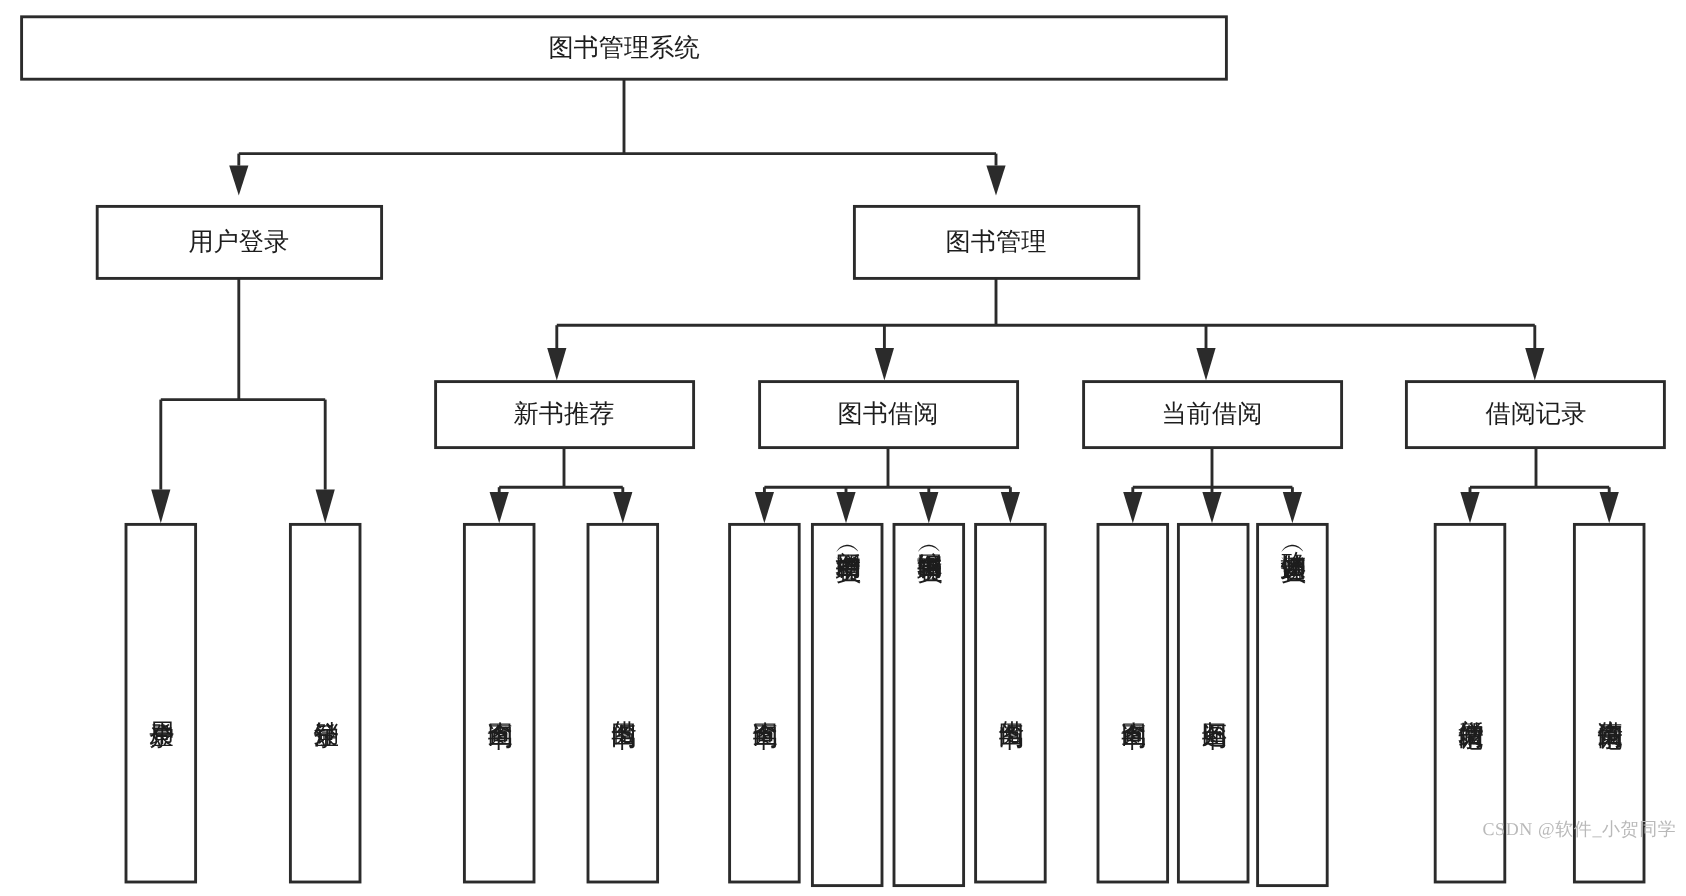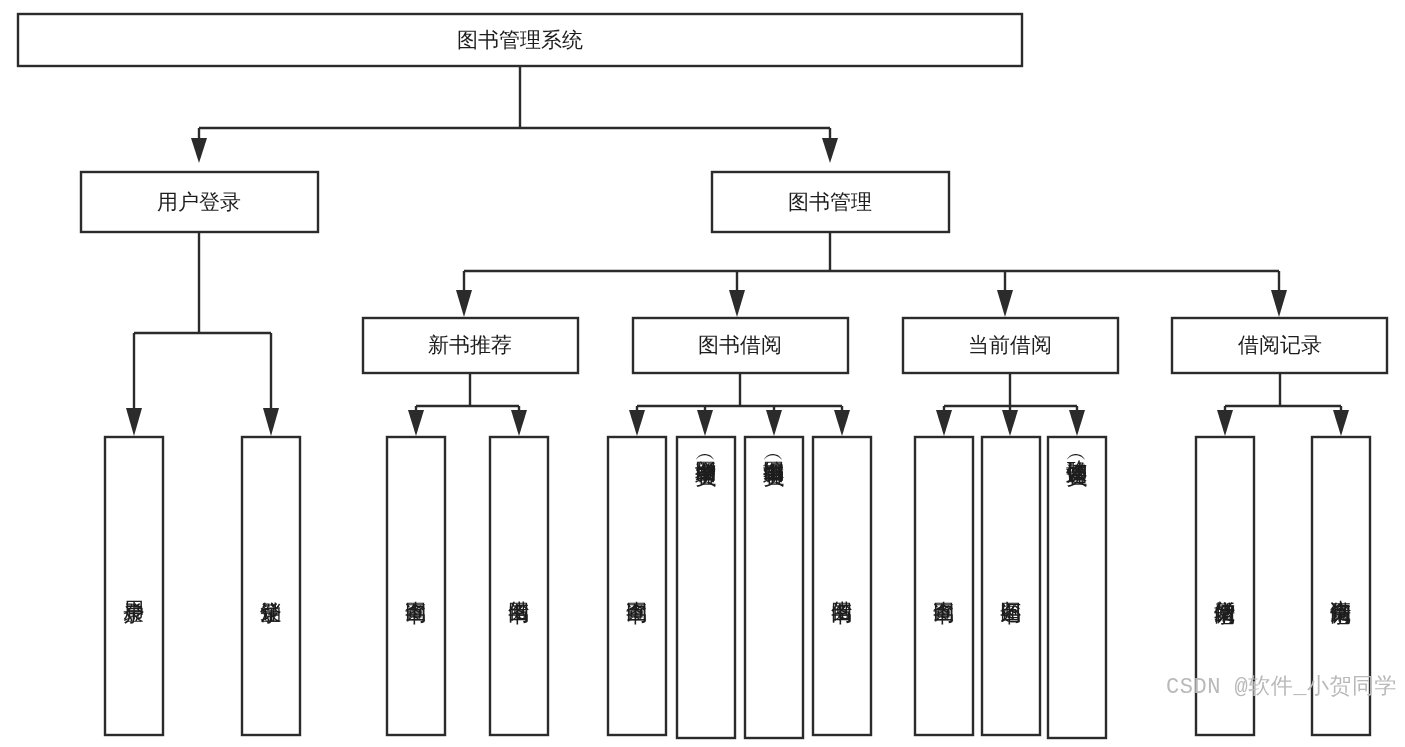--- a/index.html
+++ b/index.html
@@ -62,22 +62,22 @@
     font-size: 21px;
     line-height: 1.32;
     color: #1d1d1d;
     letter-spacing: 1px;
     white-space: nowrap;
   }
   #watermark {
     position: absolute;
     right: 8px;
     bottom: 6px;
-    font-family: Liberation Mono, monospace;
-    font-size: 22px;
+    font-family: Liberation Serif, serif;
+    font-size: 15px;
     color: #b9b9b9;
     letter-spacing: 0.5px;
     white-space: nowrap;
   }
 </style>
 </head>
 <body>
 
 <div id="diagram-root">
 

